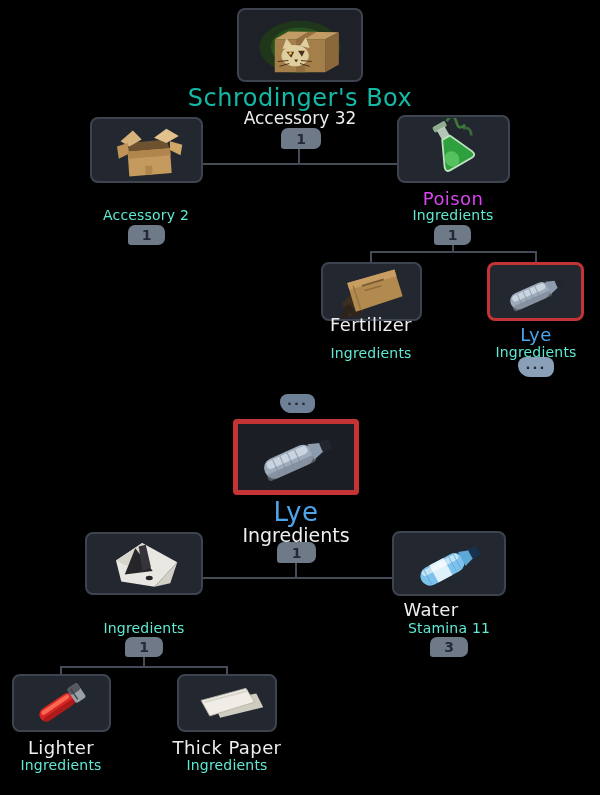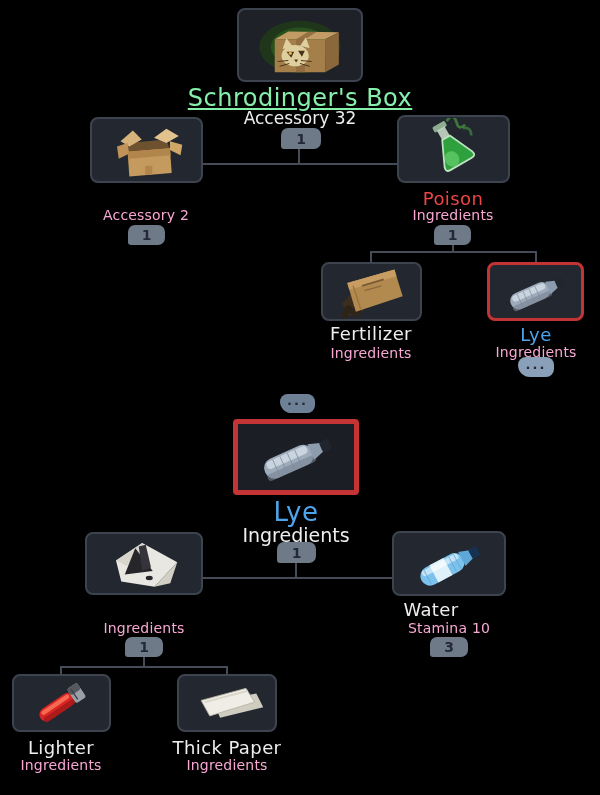--- a/index.html
+++ b/index.html
@@ -4,21 +4,21 @@
 <style>
   html,body{margin:0;padding:0;background:#000;}
   .stage{position:relative;width:600px;height:795px;background:#000;overflow:hidden;
          font-family:"DejaVu Sans","Liberation Sans",sans-serif;}
   .line{position:absolute;}
   .nodebox{position:absolute;background:#23272f;border:2px solid #3d4450;border-radius:8px;
            box-sizing:border-box;display:flex;align-items:center;justify-content:center;overflow:hidden;}
   .nodebox.hl{border-width:3px;}
   .nodebox.hl-big{border-width:5px;background:#1b1e24;border-radius:4px;}
   .lbl{position:absolute;width:160px;text-align:center;color:#eee;font-size:18px;letter-spacing:.4px;}
-  .sub{position:absolute;width:160px;text-align:center;color:#f9a8d4;font-size:14px;letter-spacing:.2px;}
+  .sub{position:absolute;width:160px;text-align:center;color:#5eead4;font-size:14px;letter-spacing:.2px;}
   .title{position:absolute;width:300px;text-align:center;font-size:24px;letter-spacing:.5px;}
   .title-sub{position:absolute;width:300px;text-align:center;color:#eee;font-size:17px;}
   .big-lbl{position:absolute;width:160px;text-align:center;font-size:26px;letter-spacing:.5px;}
   .big-sub{position:absolute;width:160px;text-align:center;color:#eee;font-size:19px;}
   .badge{position:absolute;border-radius:7px 7px 7px 3px;display:flex;align-items:center;justify-content:center;
          font-size:14px;font-weight:bold;box-sizing:border-box;}
   .dots{position:absolute;border-radius:8px 8px 8px 12px;display:flex;align-items:center;justify-content:center;
         font-size:13px;font-weight:bold;letter-spacing:2px;box-sizing:border-box;}
   svg{display:block;}
 </style>
@@ -57,21 +57,21 @@
       <circle cx="50" cy="43.5" r="1.6" fill="#e8b84a"></circle>
       <polygon points="54,50 58,50 56,53" fill="#47321a"></polygon>
       <g stroke="#47321a" stroke-width="1">
         <line x1="48" y1="51" x2="37" y2="52"></line>
           <line x1="49" y1="54" x2="39" y2="57"></line>
         <line x1="61" y1="51" x2="72" y2="52"></line>
           <line x1="60" y1="54" x2="70" y2="57"></line>
       </g>
     </svg>
   </div>
-  <div class="title" style="left: 150px; top: 84px; color: #86efac; text-decoration: underline;">Schrodinger's Box</div>
+  <div class="title" style="left: 150px; top: 84px; color: #14b8a6;">Schrodinger's Box</div>
   <div class="title-sub" style="left:150px;top:108px">Accessory 32</div>
   <div class="badge" style="left: 281px; top: 128px; width: 40px; height: 21px; color: rgb(35, 42, 54); background: rgb(111, 122, 137);">1</div>
 
   <div class="nodebox" style="left:90px;top:117px;width:113px;height:66px">
     <svg width="100" height="60" viewBox="0 0 100 68">
       <polygon points="28,26 72,22 76,34 30,38" fill="#6e5230"></polygon>
       <polygon points="20,24 34,12 44,22 30,30" fill="#d7b37c"></polygon>
       <polygon points="58,20 72,10 86,18 72,26" fill="#e2c28c"></polygon>
       <polygon points="16,30 28,26 30,38 18,44" fill="#c09258"></polygon>
       <polygon points="76,24 90,28 88,40 76,34" fill="#cfa868"></polygon>
@@ -88,40 +88,40 @@
       <g transform="rotate(-30 50 38)">
         <path d="M60,4 q12,-6 9,7 q-3,9 7,7" stroke="#4fae45" stroke-width="3" fill="none" opacity="0.6"></path>
         <path d="M72,20 q9,3 4,12" stroke="#4fae45" stroke-width="3" fill="none" opacity="0.5"></path>
         <rect x="42" y="2" width="16" height="7" rx="2" fill="#8fae8f"></rect>
         <rect x="45" y="8" width="10" height="13" fill="#cfe3cf" opacity="0.85"></rect>
         <path d="M45,20 L55,20 L68,48 Q70,54 64,54 L36,54 Q30,54 32,48 Z" fill="#2ea13e" stroke="#bfe3c2" stroke-width="2"></path>
         <ellipse cx="44" cy="44" rx="8" ry="9" fill="#67d06e" opacity="0.7"></ellipse>
       </g>
     </svg>
   </div>
-  <div class="lbl" style="left: 373px; top: 188px; color: #ef4444;">Poison</div>
+  <div class="lbl" style="left: 373px; top: 188px; color: #d946ef;">Poison</div>
   <div class="sub" style="left:373px;top:207px">Ingredients</div>
   <div class="badge" style="left: 434px; top: 225px; width: 37px; height: 20px; color: rgb(35, 42, 54); background: rgb(111, 122, 137);">1</div>
 
   <div class="nodebox" style="left:321px;top:262px;width:101px;height:59px">
     <svg width="92" height="54" viewBox="0 0 100 62">
       <g transform="rotate(-10 50 32)">
         <polygon points="14,38 30,26 38,50 18,54" fill="#3c2e1f"></polygon>
         <circle cx="20" cy="46" r="5" fill="#2e2318"></circle>
           <circle cx="28" cy="50" r="6" fill="#30251a"></circle>
         <circle cx="15" cy="52" r="4" fill="#2e2318"></circle>
         <polygon points="24,16 80,10 84,42 28,50" fill="#b2894f"></polygon>
         <polygon points="24,16 80,10 81,18 25,24" fill="#c79d62"></polygon>
         <line x1="40" y1="22" x2="66" y2="19" stroke="#7a5c34" stroke-width="2"></line>
         <line x1="42" y1="28" x2="62" y2="26" stroke="#8a6a3c" stroke-width="1.5"></line>
         <line x1="30" y1="20" x2="34" y2="48" stroke="#96733f" stroke-width="1.5"></line>
       </g>
     </svg>
   </div>
-  <div class="lbl" style="left:291px;top:323px">Fertilizer</div>
+  <div class="lbl" style="left:291px;top:314px">Fertilizer</div>
   <div class="sub" style="left:291px;top:345px">Ingredients</div>
 
   <div class="nodebox hl" style="left: 487px; top: 262px; width: 97px; height: 59px; border-color: rgb(196, 52, 52);">
     <svg width="88" height="50" viewBox="0 0 100 62">
       <g transform="rotate(-24 50 32)">
         <rect x="16" y="22" width="52" height="21" rx="10" fill="#9dabbb"></rect>
         <rect x="20" y="24" width="44" height="8" rx="4" fill="#d4dee8" opacity="0.8"></rect>
         <rect x="16" y="36" width="52" height="7" rx="3.5" fill="#76828f" opacity="0.6"></rect>
         <g stroke="#7e8c9c" stroke-width="1" opacity="0.8">
           <line x1="28" y1="24" x2="28" y2="42"></line>
@@ -184,21 +184,21 @@
           <line x1="22" y1="26" x2="22" y2="44"></line>
             <line x1="54" y1="26" x2="54" y2="44"></line>
           <line x1="60" y1="26" x2="60" y2="44"></line>
         </g>
         <polygon points="66,26 78,30 78,40 66,44" fill="#5ea8d8"></polygon>
         <rect x="77" y="29" width="10" height="12" rx="2" fill="#173250"></rect>
       </g>
     </svg>
   </div>
   <div class="lbl" style="left:351px;top:599px">Water</div>
-  <div class="sub" style="left:369px;top:620px">Stamina 10</div>
+  <div class="sub" style="left:369px;top:620px">Stamina 11</div>
   <div class="badge" style="left: 430px; top: 637px; width: 38px; height: 20px; color: rgb(35, 42, 54); background: rgb(111, 122, 137);">3</div>
 
   <div class="nodebox" style="left:12px;top:674px;width:99px;height:58px">
     <svg width="90" height="50" viewBox="0 0 100 58">
       <g transform="rotate(-34 50 30)">
         <rect x="20" y="22" width="46" height="16" rx="8" fill="#d92525"></rect>
         <rect x="24" y="24" width="38" height="5" rx="2.5" fill="#ff7a5e" opacity="0.8"></rect>
         <rect x="22" y="32" width="44" height="6" rx="3" fill="#a01818" opacity="0.8"></rect>
         <rect x="64" y="19" width="14" height="20" rx="3" fill="#9aa0a8"></rect>
         <rect x="64" y="19" width="14" height="9" rx="3" fill="#55595f"></rect>

